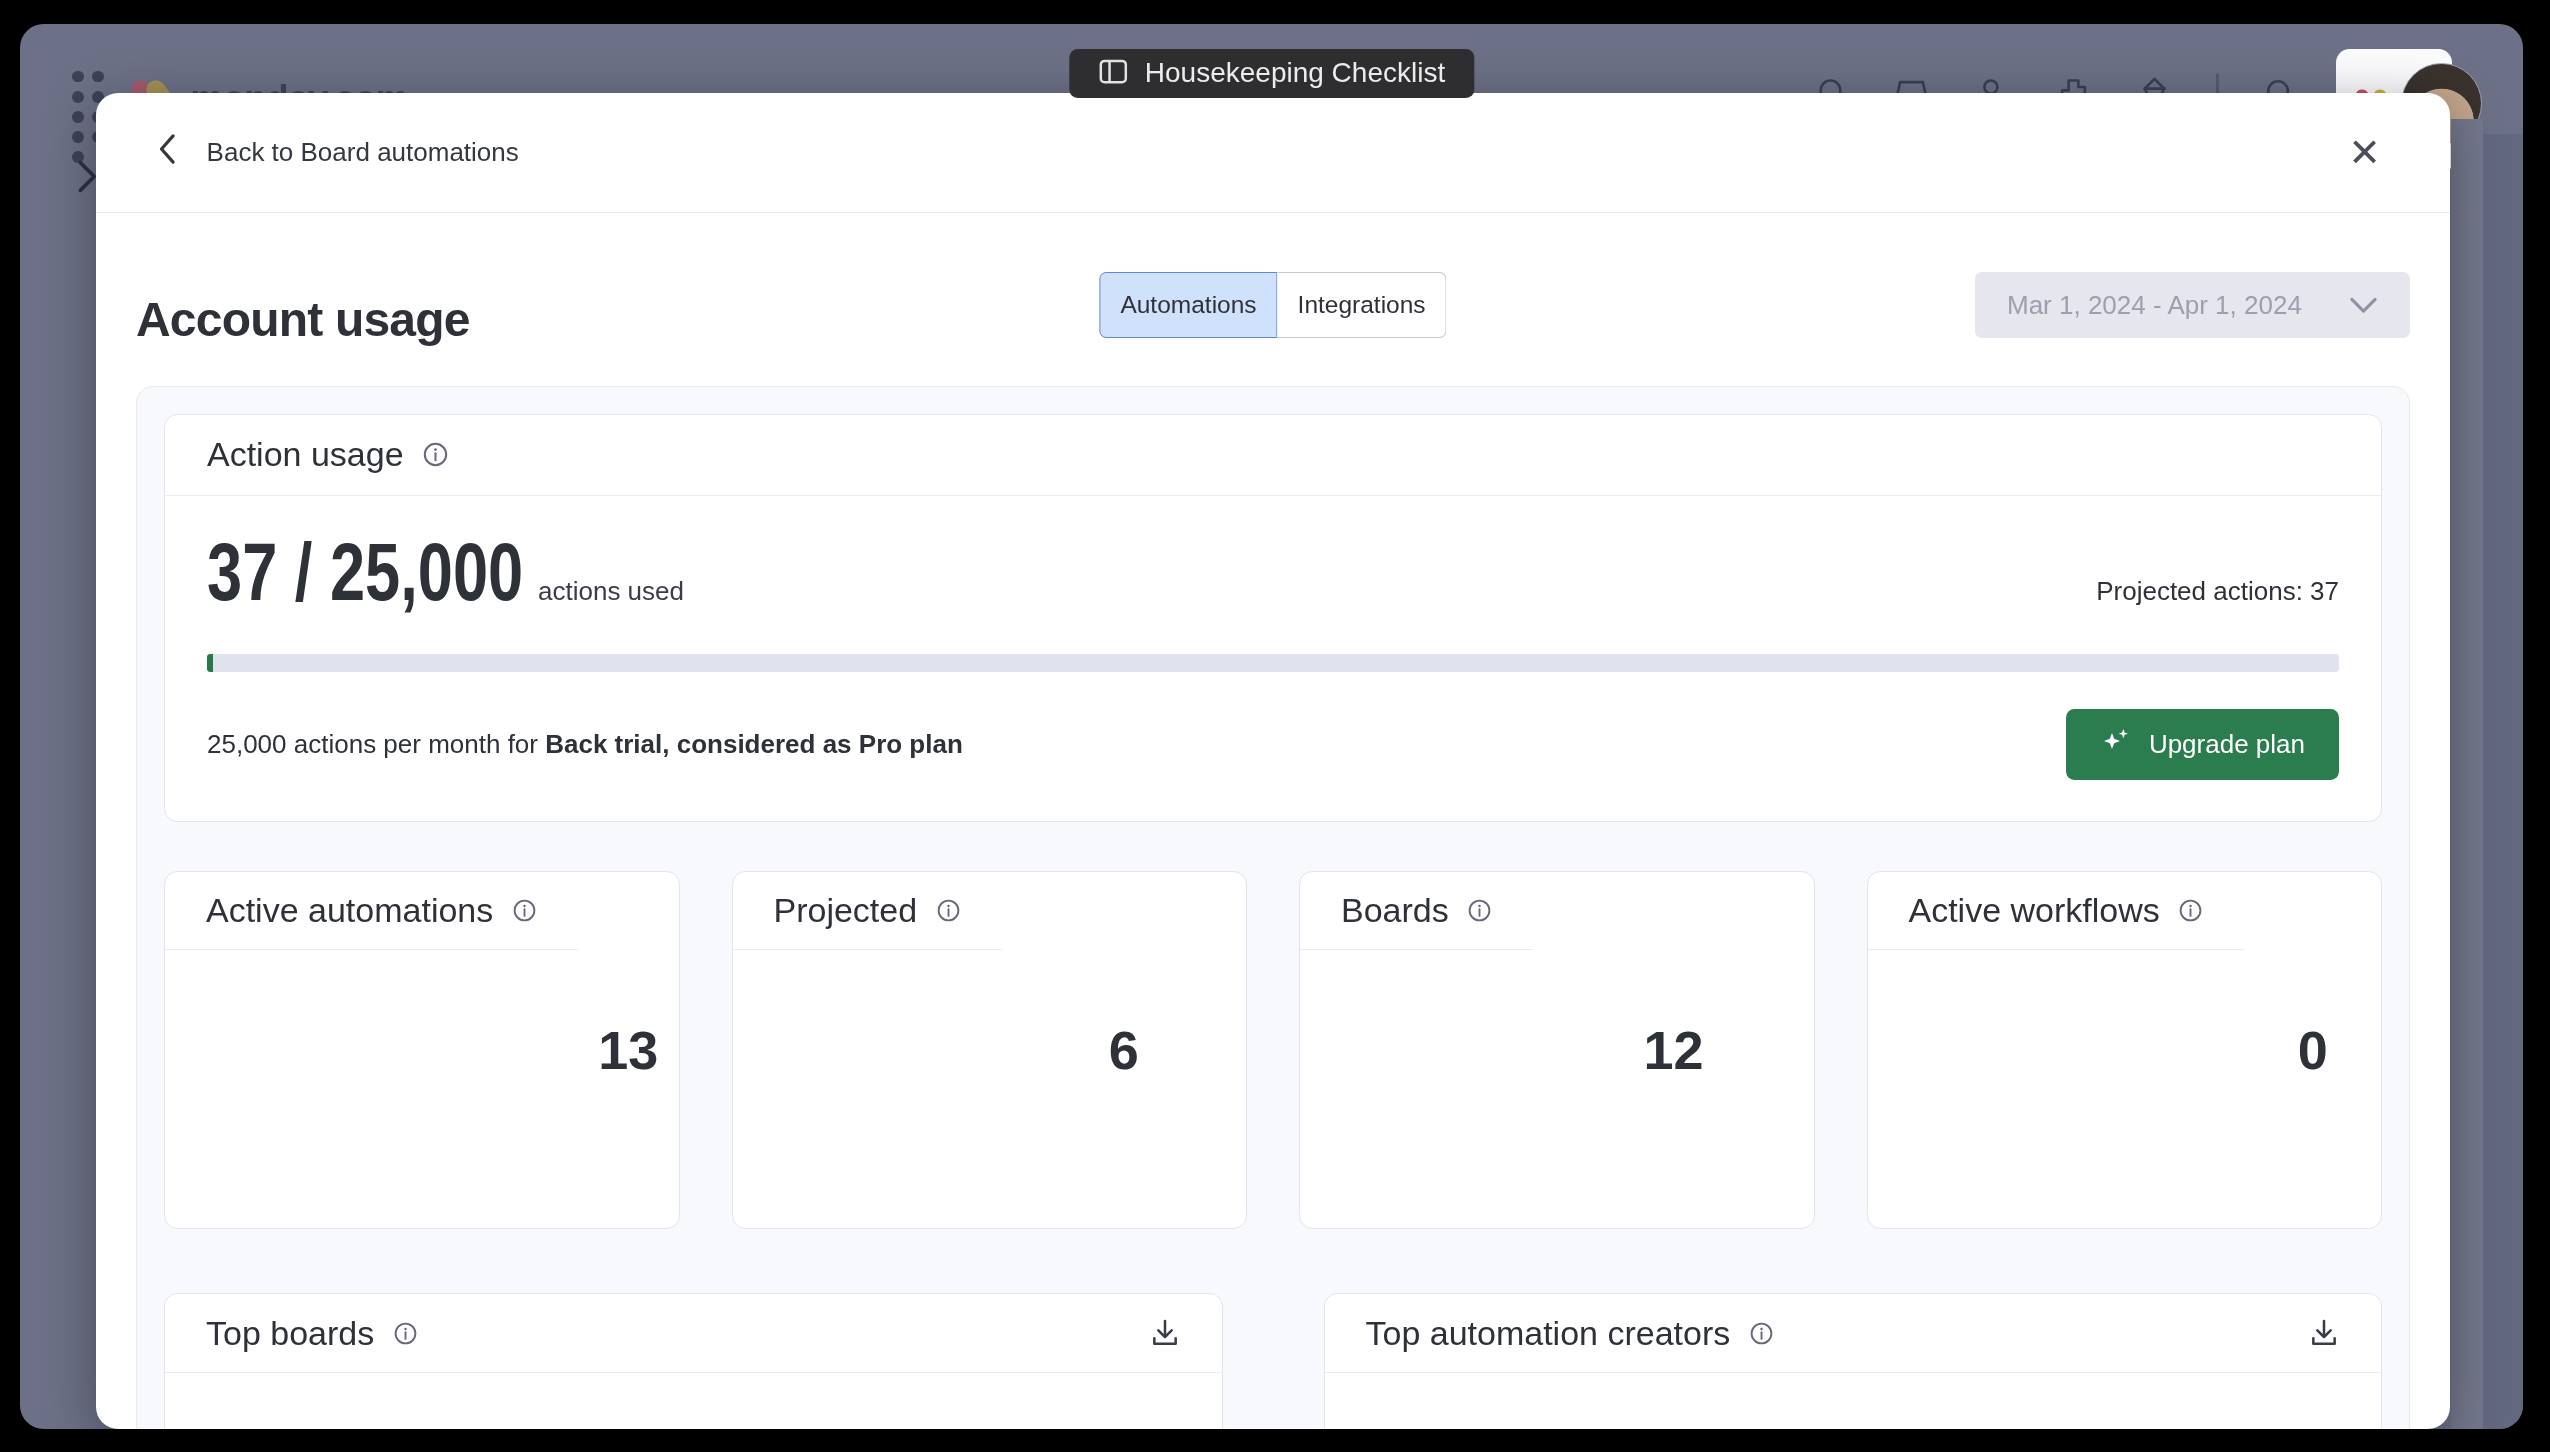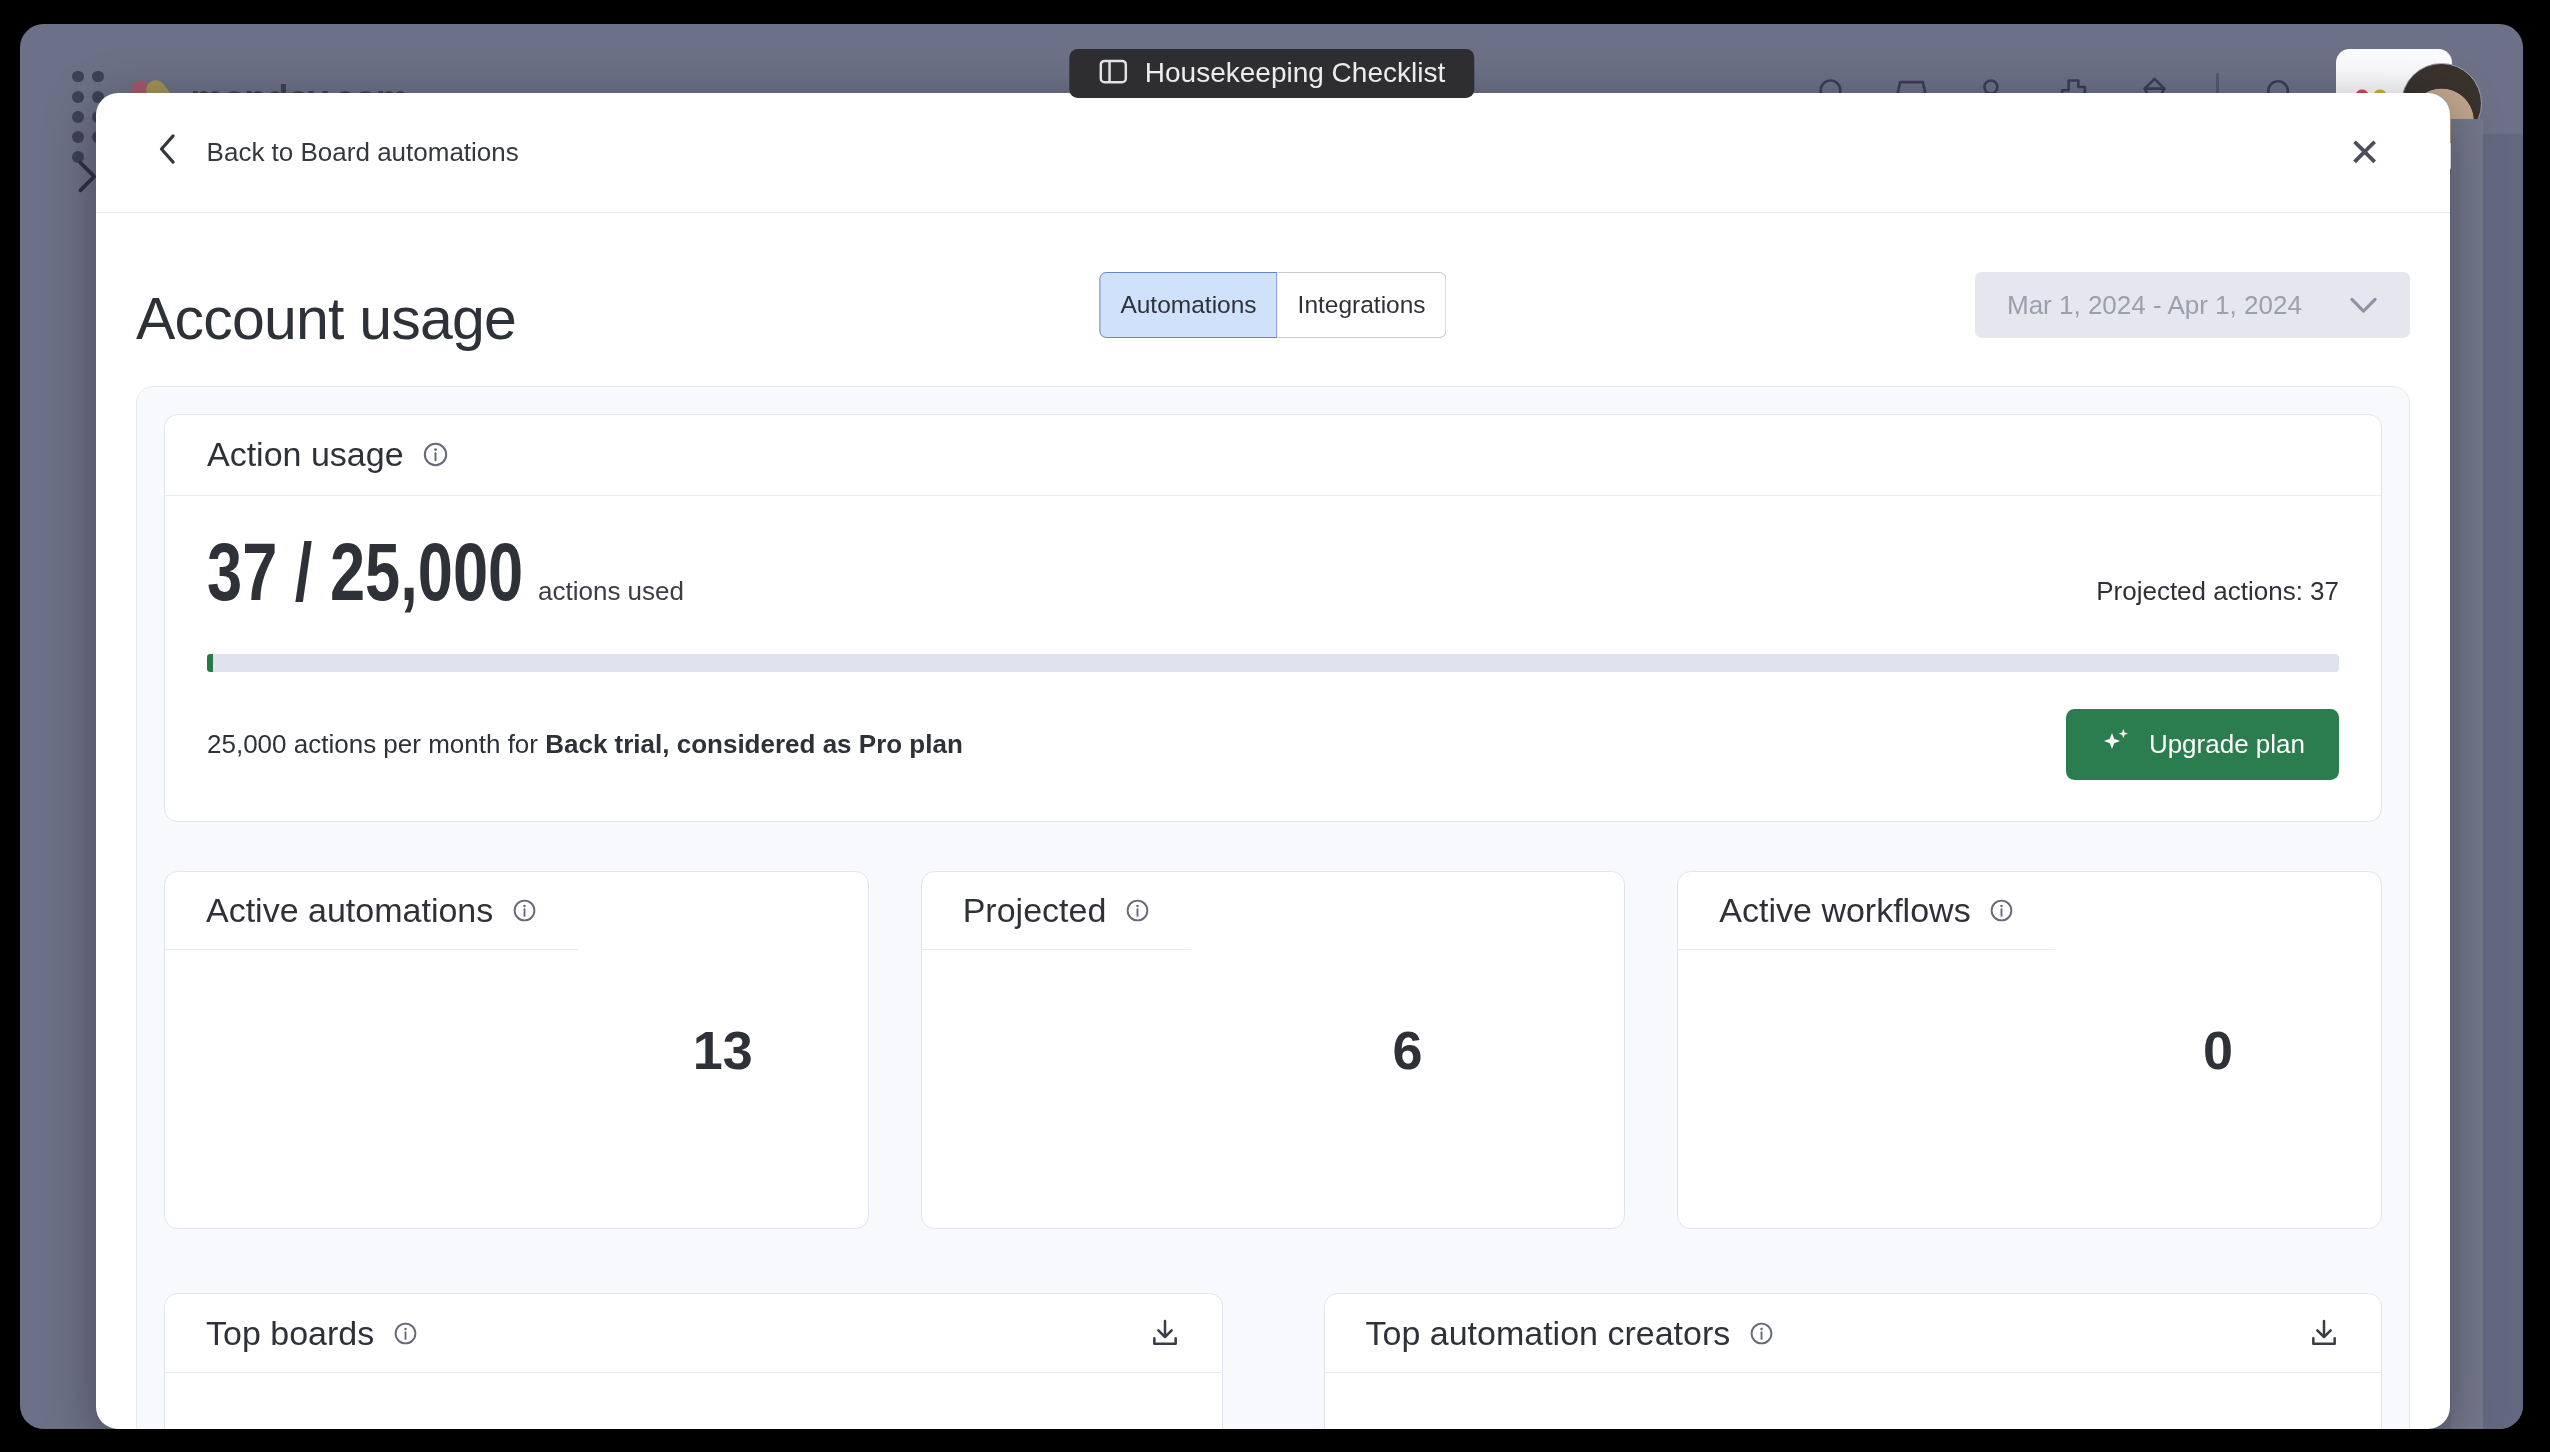--- a/index.html
+++ b/index.html
@@ -43,21 +43,21 @@
   
   .modal{position:absolute;left:76px;top:69px;width:2354px;height:1336px;background:#fff;
     border-radius:22px;z-index:10;overflow:hidden;box-shadow:0 11.8px 51px rgba(0,0,0,.35);}
   .modal-header{height:120px;border-bottom:1.7px solid #e9ebf2;display:flex;align-items:center;padding:0 62px;}
   .back-link{display:flex;align-items:center;gap:30px;font-size:26px;color:#35383f;cursor:pointer;}
   .close-btn{margin-left:auto;width:47px;height:47px;display:flex;align-items:center;justify-content:center;
     font-size:39px;font-weight:400;color:#4b4e59;cursor:pointer;}
 
   .modal-body{padding:0 40px;}
   .title-row{margin-top:56px;height:73px;display:flex;align-items:center;position:relative;}
-  .page-title{font-size:59px;font-weight:400;color:#2e3138;letter-spacing:-0.8px;margin-top:28px;}
+  .page-title{font-size:48px;font-weight:700;color:#2e3138;letter-spacing:-0.8px;margin-top:28px;}
   .tabs{position:absolute;left:50%;transform:translateX(-50%);display:flex;height:66px;}
   .tab{display:flex;align-items:center;padding:0 20px;font-size:24.5px;color:#2e3138;cursor:pointer;}
   .tab-selected{background:#d0e2fb;border:1.7px solid #6187ce;border-radius:6.8px 0 0 6.8px;}
   .tab-unselected{background:#fff;border:1.7px solid #c6c9d6;border-left:none;border-radius:0 6.8px 6.8px 0;}
   .date-select{margin-left:auto;width:435px;height:66px;background:#e5e6ee;border-radius:6.8px;
     display:flex;align-items:center;padding:0 32px;color:#9b9fae;font-size:26px;cursor:pointer;}
   .date-select svg{margin-left:auto;}
 
   .panel{margin-top:44px;background:#f8f9fc;border:1.7px solid #e8eaf2;border-radius:17px;padding:27px;}
 
@@ -279,20 +279,33 @@
                     <circle cx="12" cy="12" r="9.5"></circle>
                     <circle cx="12" cy="7.6" r="1.2" fill="#676879" stroke="none"></circle>
                     <path d="M12 10.8v6.4" stroke-linecap="round"></path>
                   </svg>
               </span>
             </div>
             <div class="stat-value">6</div>
           </div>
           <div class="card stat-card">
             <div class="card-h">
+              <span>Boards</span>
+              <span class="info-ic">
+                <svg width="25" height="25" viewBox="0 0 24 24" fill="none" stroke="#676879" stroke-width="1.8">
+                    <circle cx="12" cy="12" r="9.5"></circle>
+                    <circle cx="12" cy="7.6" r="1.2" fill="#676879" stroke="none"></circle>
+                    <path d="M12 10.8v6.4" stroke-linecap="round"></path>
+                  </svg>
+              </span>
+            </div>
+            <div class="stat-value">12</div>
+          </div>
+          <div class="card stat-card">
+            <div class="card-h">
               <span>Active workflows</span>
               <span class="info-ic">
                 <svg width="25" height="25" viewBox="0 0 24 24" fill="none" stroke="#676879" stroke-width="1.8">
                     <circle cx="12" cy="12" r="9.5"></circle>
                     <circle cx="12" cy="7.6" r="1.2" fill="#676879" stroke="none"></circle>
                     <path d="M12 10.8v6.4" stroke-linecap="round"></path>
                   </svg>
               </span>
             </div>
             <div class="stat-value">0</div>

